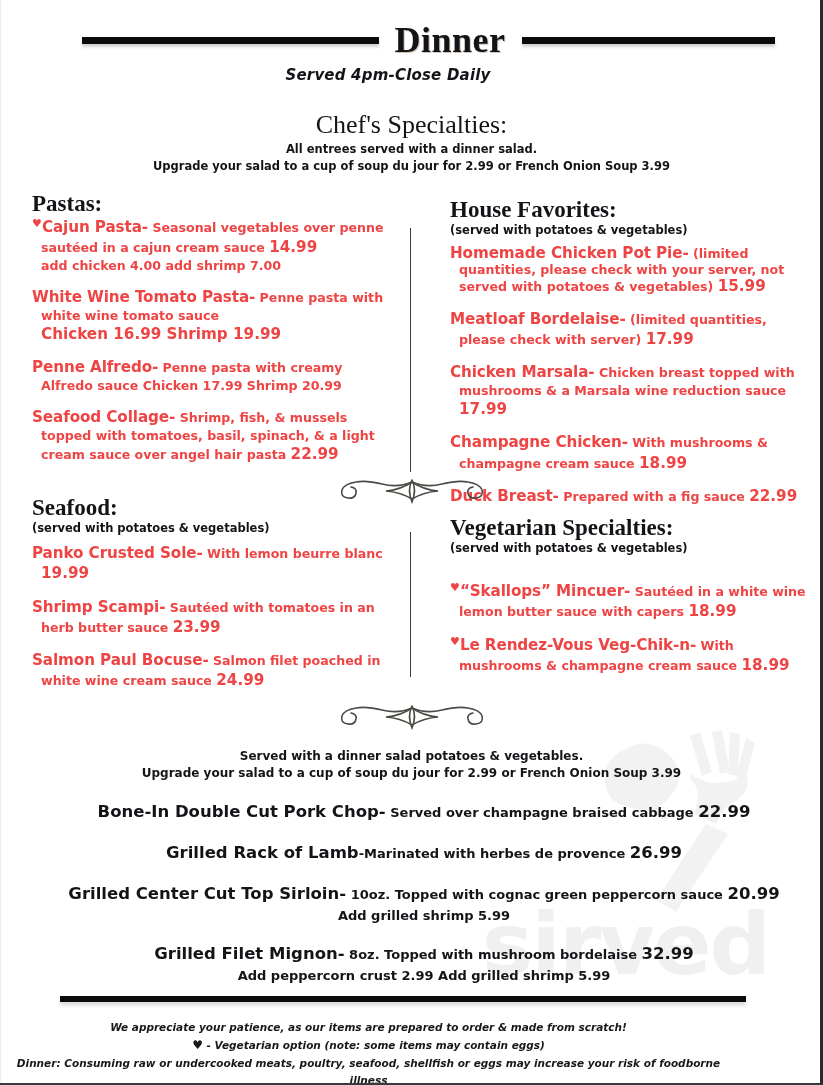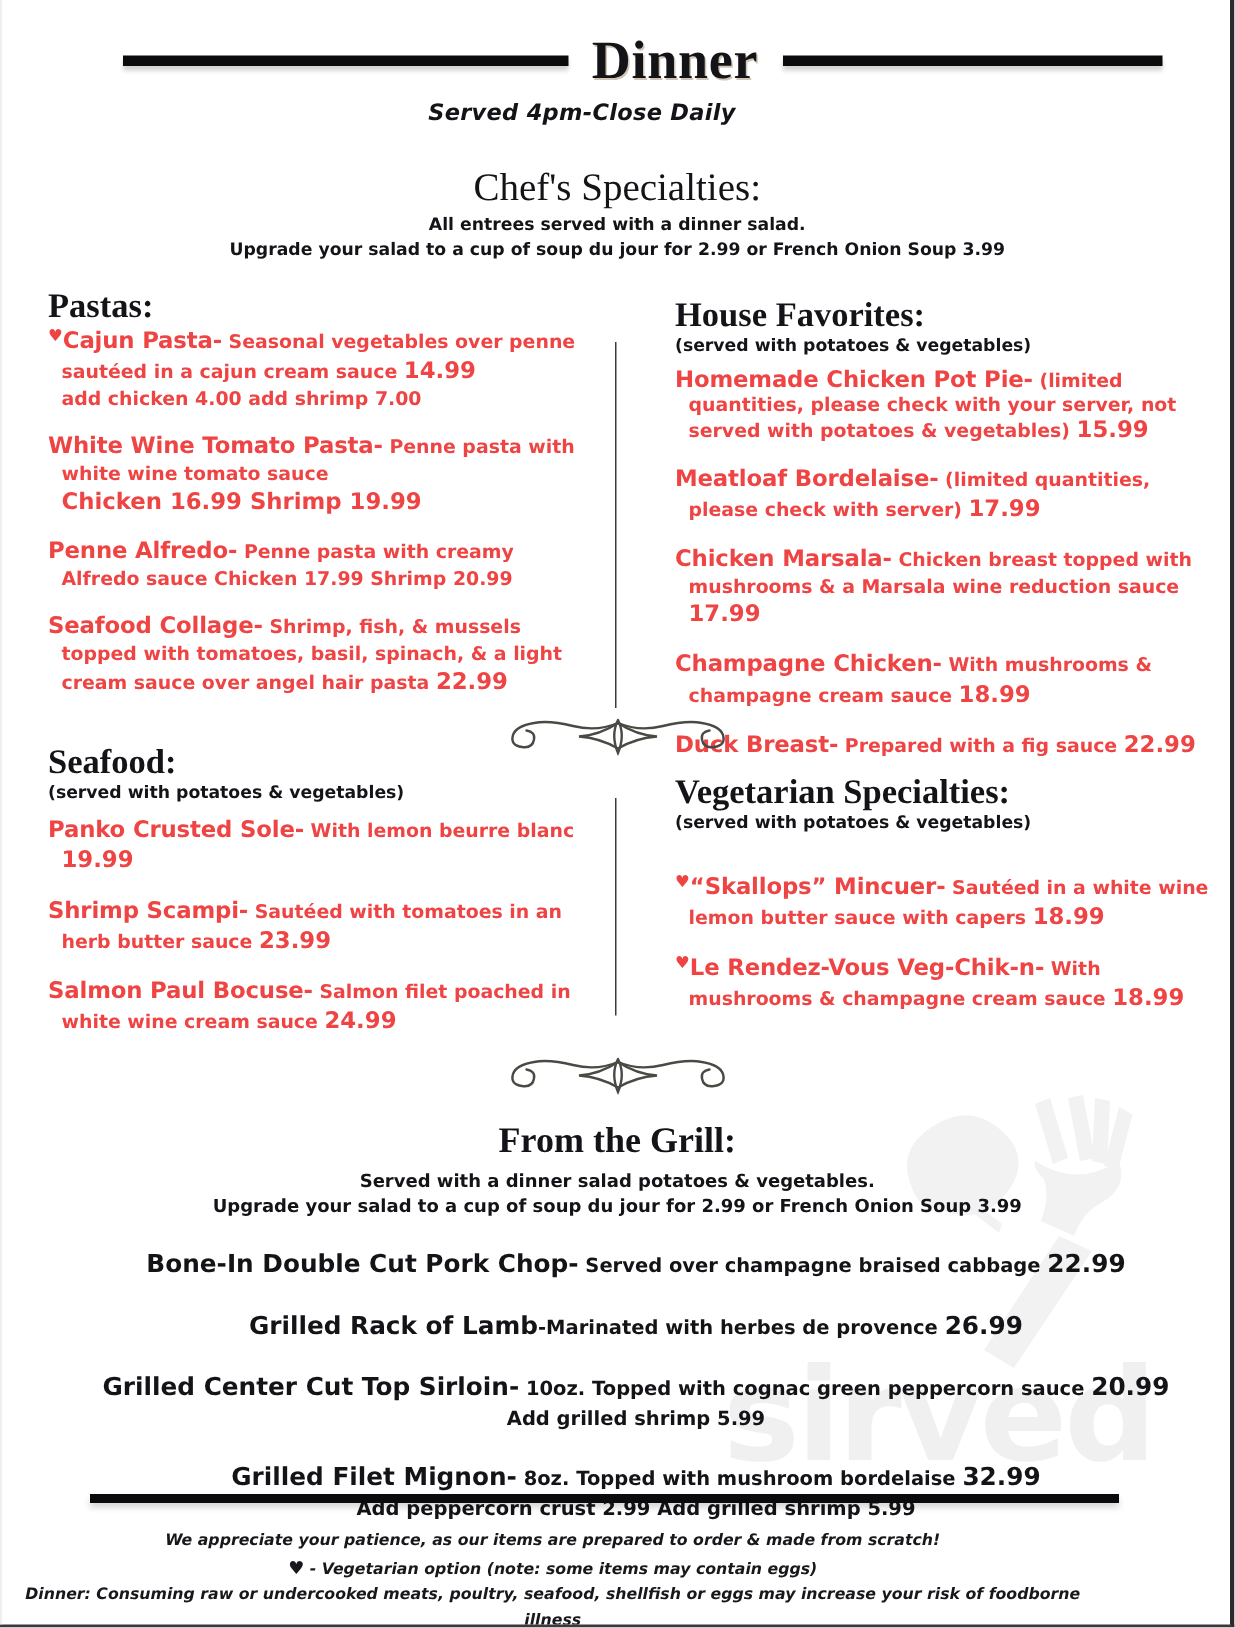--- a/index.html
+++ b/index.html
@@ -340,21 +340,20 @@
       <g fill="none" stroke="#4a4a44" stroke-width="1.6" stroke-linecap="round">
         <path d="M86 8 q-14 6 -30 2 q-16 -4 -26 -2 q-12 2 -14 8 q-2 7 6 8 q7 1 8 -5 q1 -5 -5 -6"></path>
         <path d="M86 8 q14 6 30 2 q16 -4 26 -2 q12 2 14 8 q2 7 -6 8 q-7 1 -8 -5 q-1 -5 5 -6"></path>
         <path d="M86 8 q-12 8 -26 9 q14 1 26 8 q12 -7 26 -8 q-14 -1 -26 -9"></path>
         <path d="M86 6 q-5 10 0 22 q5 -12 0 -22"></path>
       </g>
     </svg>
   </div>
 
   <div class="grill-wrap">
-    <h2 class="grill-heading">From the Grill:</h2>
     <p class="grill-sub">Served with a dinner salad potatoes &amp; vegetables.</p>
     <p class="grill-sub">Upgrade your salad to a cup of soup du jour for 2.99 or French Onion Soup 3.99</p>
 
     <p class="grill-item">
       <span class="nm">Bone-In Double Cut Pork Chop-</span><span class="ds"> Served over champagne braised cabbage </span><span class="pr">22.99</span>
     </p>
     <p class="grill-item">
       <span class="nm">Grilled Rack of Lamb</span><span class="ds">-Marinated with herbes de provence </span><span class="pr">26.99</span>
     </p>
     <p class="grill-item">

